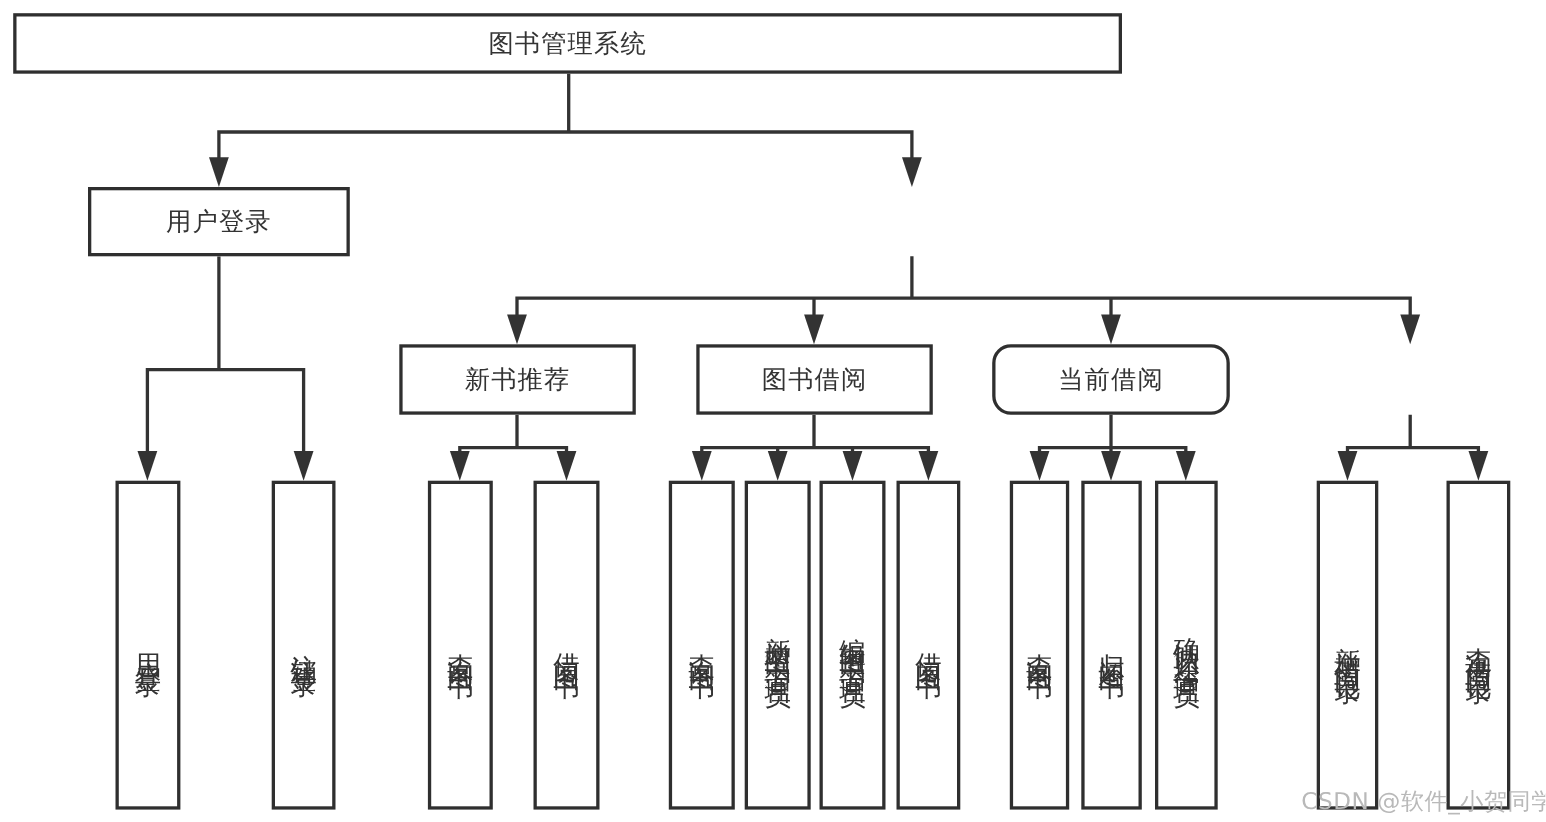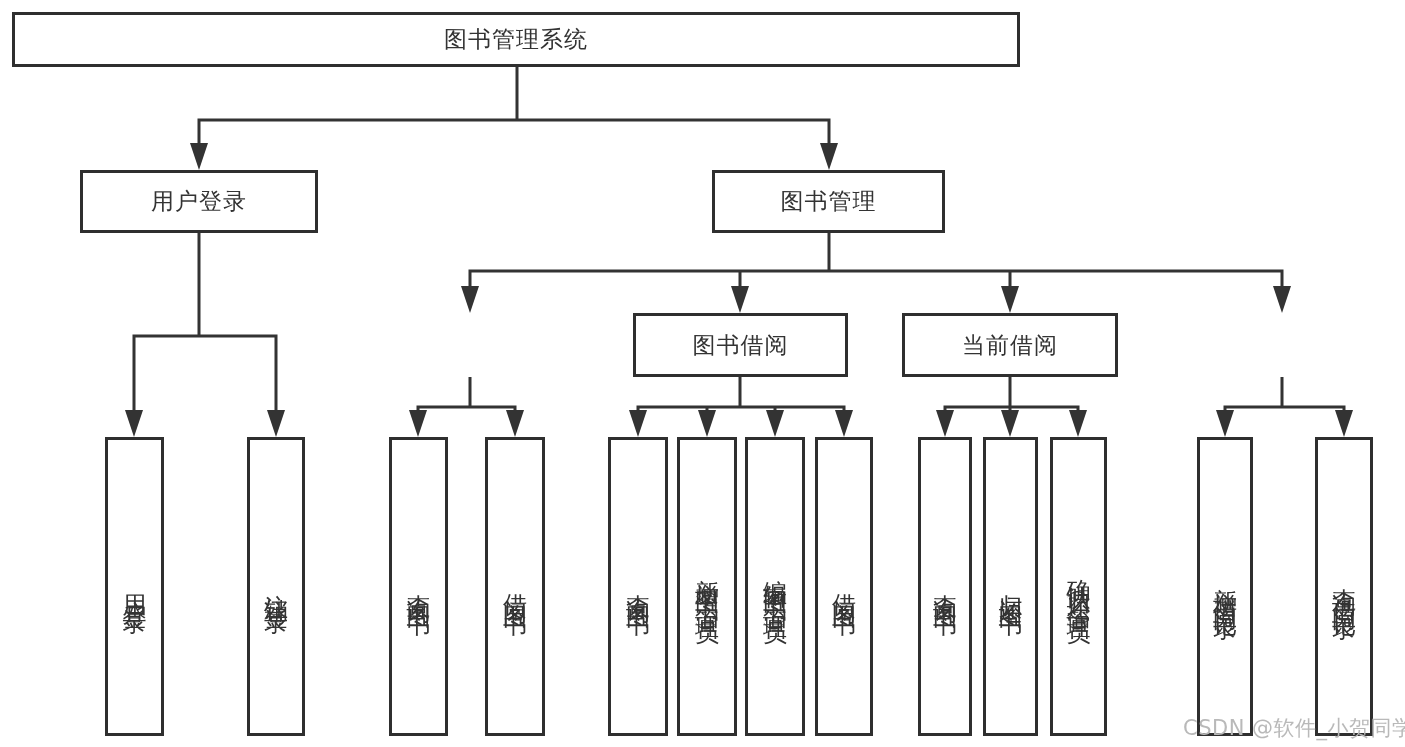--- a/index.html
+++ b/index.html
@@ -88,28 +88,28 @@
     </g>
   </svg>
 
   <div class="node" style="left:12px; top:12px; width:1008px; height:55px;">
     <span class="lbl">图书管理系统</span>
   </div>
 
   <div class="node" style="left:80px; top:170px; width:238px; height:63px;">
     <span class="lbl">用户登录</span>
   </div>
-  <div class="node" style="left:712px; top:170px; width:233px; height:63px;">
-    <span class="lbl">图书管理</span>
+
+  <div class="node" style="left:363px; top:313px; width:215px; height:64px;">
+    <span class="lbl">新书推荐</span>
   </div>
-
   <div class="node" style="left:633px; top:313px; width:215px; height:64px;text-align:right;">
     <span class="lbl">图书借阅</span>
   </div>
-  <div class="node" style="left:902px; top:313px; width:216px; height:64px;">
+  <div class="node" style="left:902px; top:313px; width:216px; height:64px;border-radius:17px;">
     <span class="lbl">当前借阅</span>
   </div>
 
   <div class="node leaf" style="left:105px; top:437px; width:59px; height:299px;">
     <span class="lbl">用户登录</span>
   </div>
   <div class="node leaf" style="left:247px; top:437px; width:58px; height:299px;">
     <span class="lbl">注销登录</span>
   </div>
 

